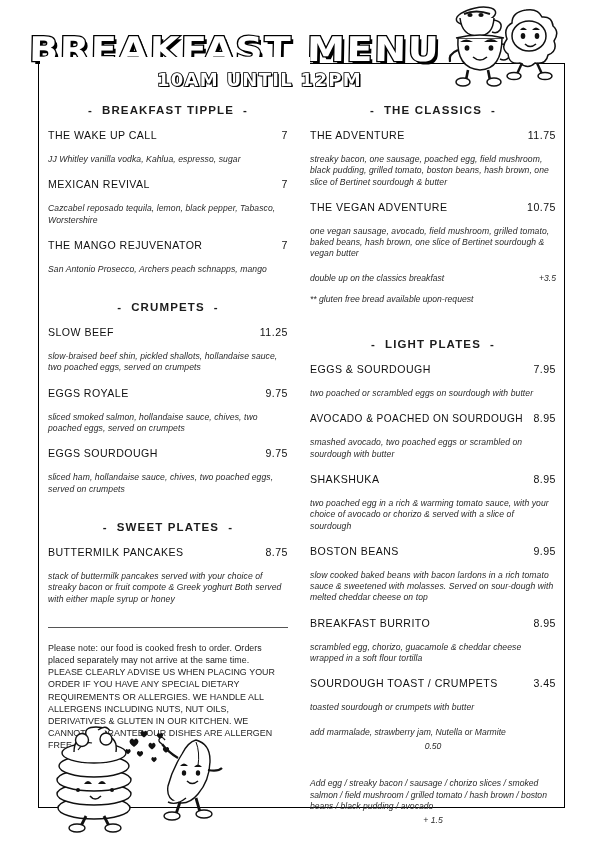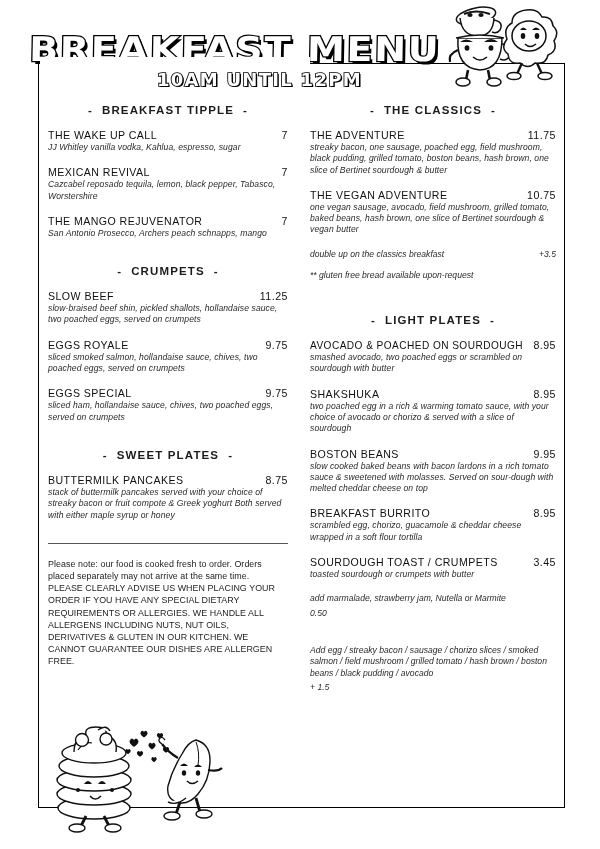--- a/index.html
+++ b/index.html
@@ -121,21 +121,21 @@
     font-size: 10.6px;
     letter-spacing: 0.5px;
     color: #101010;
     white-space: nowrap;
   }
   .item-desc {
     font-size: 8.6px;
     line-height: 11.3px;
     font-style: italic;
     color: #2a2a2a;
-    margin-top: 1px;
+    margin-top: 13px;
     letter-spacing: 0.08px;
   }
 
   .note-line {
     display: flex;
     align-items: baseline;
     justify-content: space-between;
     font-size: 8.6px;
     font-style: italic;
     color: #2a2a2a;
@@ -143,21 +143,21 @@
   }
   .note-plain {
     font-size: 8.6px;
     font-style: italic;
     color: #2a2a2a;
     margin-top: 11px;
     line-height: 11.3px;
   }
   .note-plain .trail-price {
     display: block;
-    text-align: left;
+    text-align: center;
     margin-top: 3px;
   }
 
   .rule {
     border: 0;
     border-top: 1.1px solid #555;
     margin: 22px 0 14px 0;
   }
 
   .fineprint {
@@ -232,21 +232,21 @@
     <div class="item">
       <div class="item-row">
         <span class="item-name">EGGS ROYALE</span>
         <span class="item-price">9.75</span>
       </div>
       <div class="item-desc">sliced smoked salmon, hollandaise sauce, chives, two poached eggs, served on crumpets</div>
     </div>
 
     <div class="item">
       <div class="item-row">
-        <span class="item-name">EGGS SPECIAL</span>
+        <span class="item-name">EGGS SOURDOUGH</span>
         <span class="item-price">9.75</span>
       </div>
       <div class="item-desc">sliced ham, hollandaise sauce, chives, two poached eggs, served on crumpets</div>
     </div>
 
     <div class="section-head" style="margin-top:26px;">
       <span class="dash">-</span><span>SWEET PLATES</span><span class="dash">-</span>
     </div>
 
     <div class="item">
@@ -289,20 +289,27 @@
       <span>double up on the classics  breakfast</span>
       <span>+3.5</span>
     </div>
 
     <div class="note-plain">** gluten free bread available upon-request</div>
 
     <div class="section-head" style="margin-top:33px;">
       <span class="dash">-</span><span>LIGHT PLATES</span><span class="dash">-</span>
     </div>
 
+    <div class="item">
+      <div class="item-row">
+        <span class="item-name">EGGS &amp; SOURDOUGH</span>
+        <span class="item-price">7.95</span>
+      </div>
+      <div class="item-desc">two poached or scrambled eggs on sourdough with butter</div>
+    </div>
 
     <div class="item">
       <div class="item-row">
         <span class="item-name" style="font-size:10.1px;">AVOCADO &amp; POACHED ON SOURDOUGH</span>
         <span class="item-price">8.95</span>
       </div>
       <div class="item-desc">smashed avocado, two poached eggs or scrambled on sourdough with butter</div>
     </div>
 
     <div class="item">

